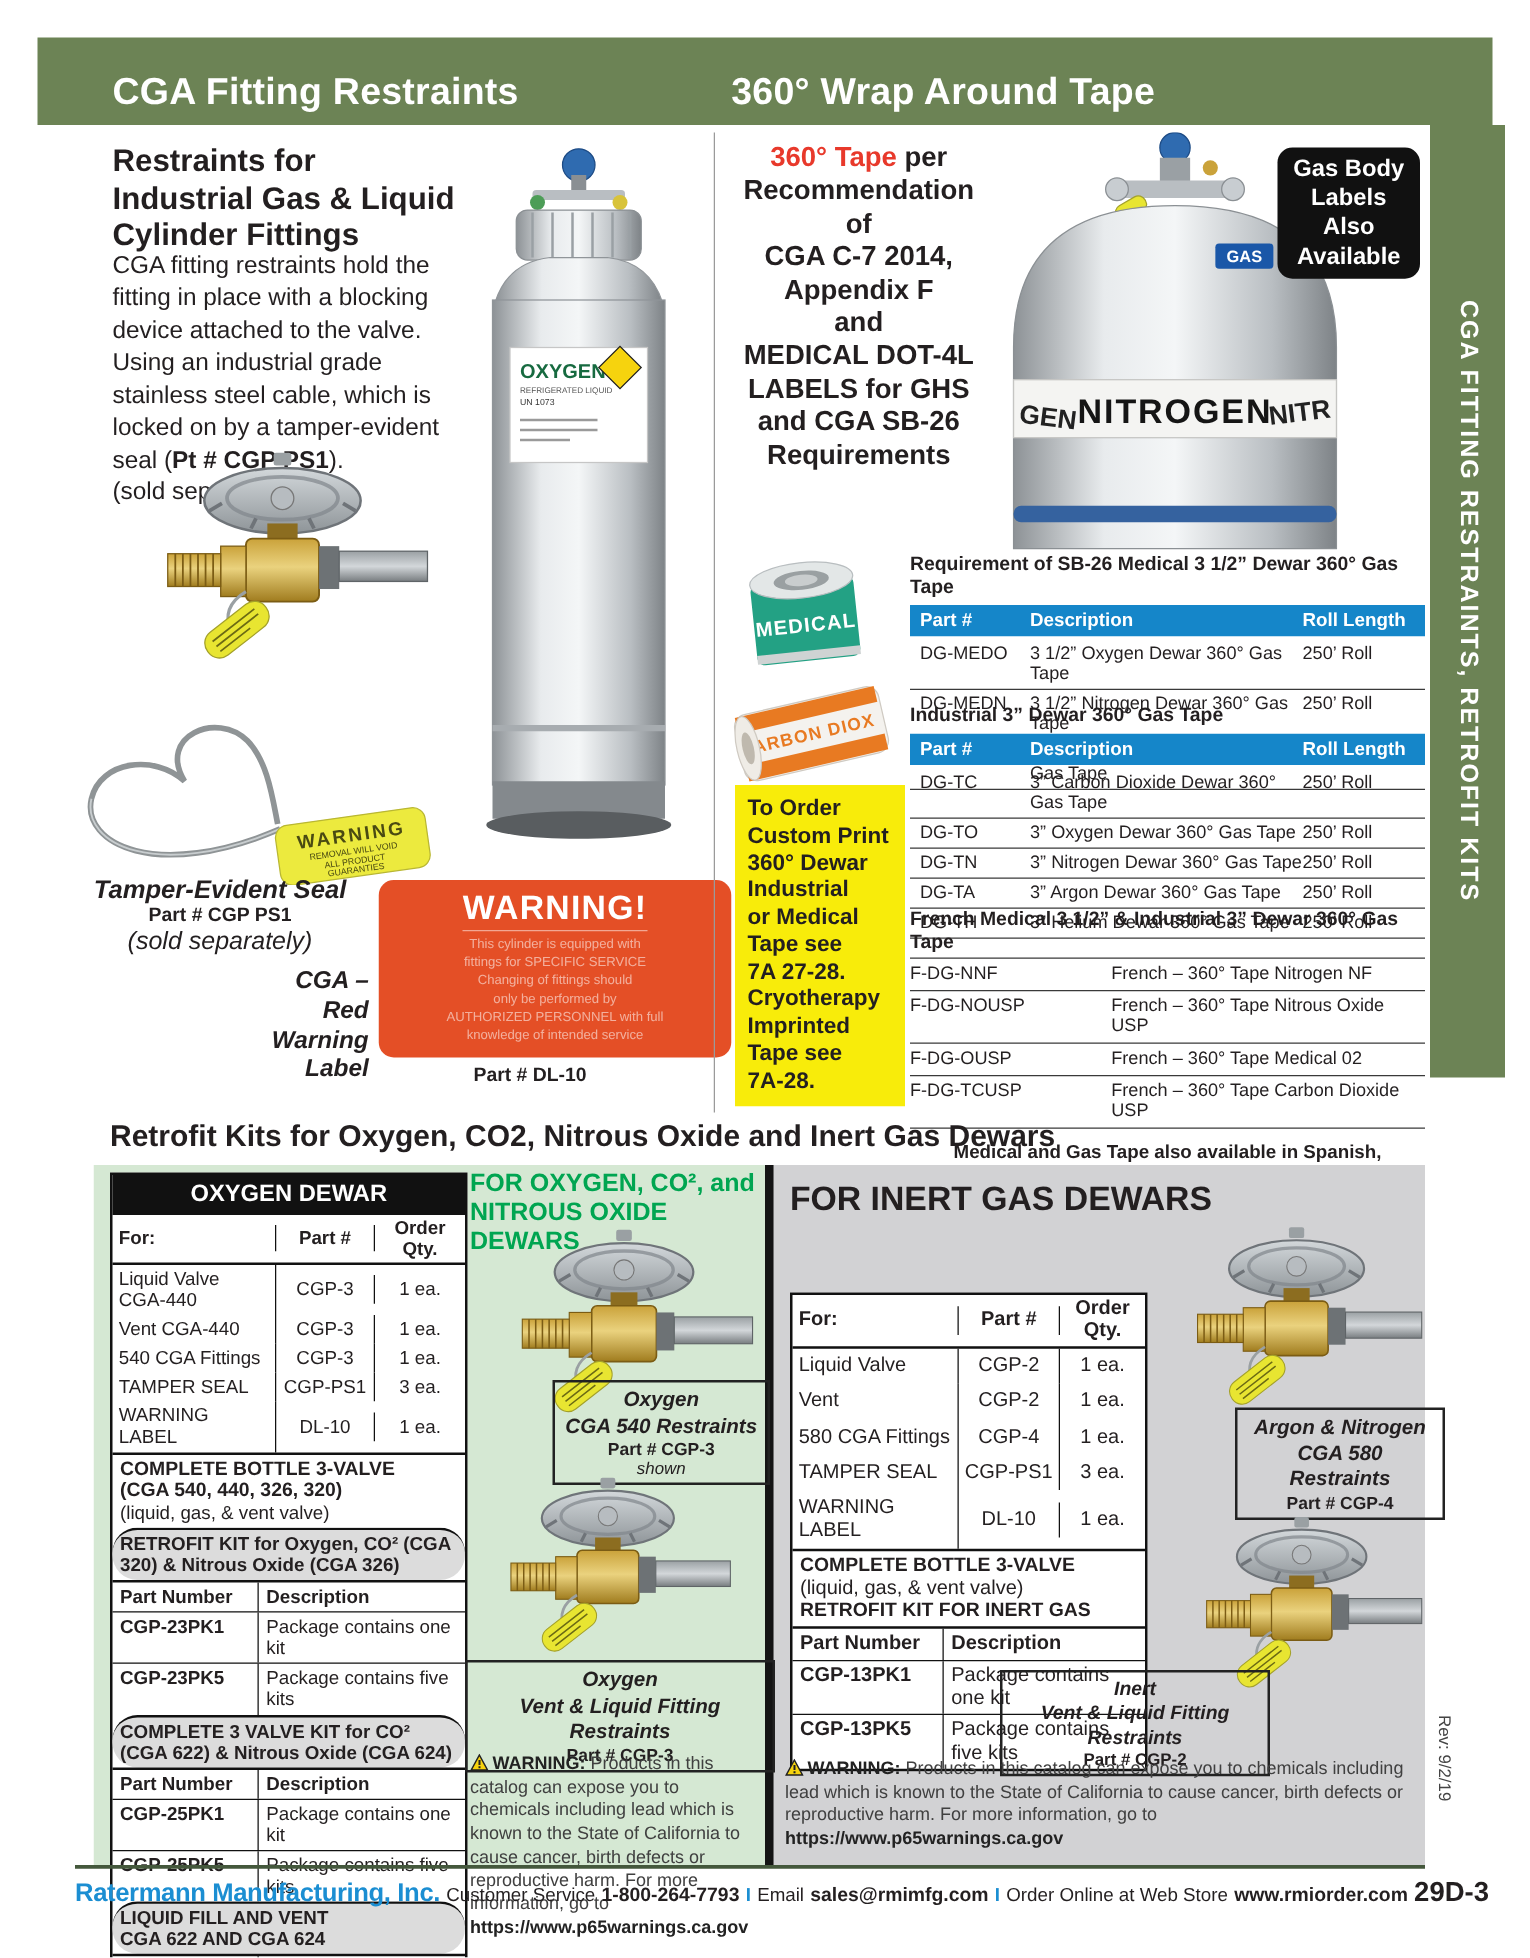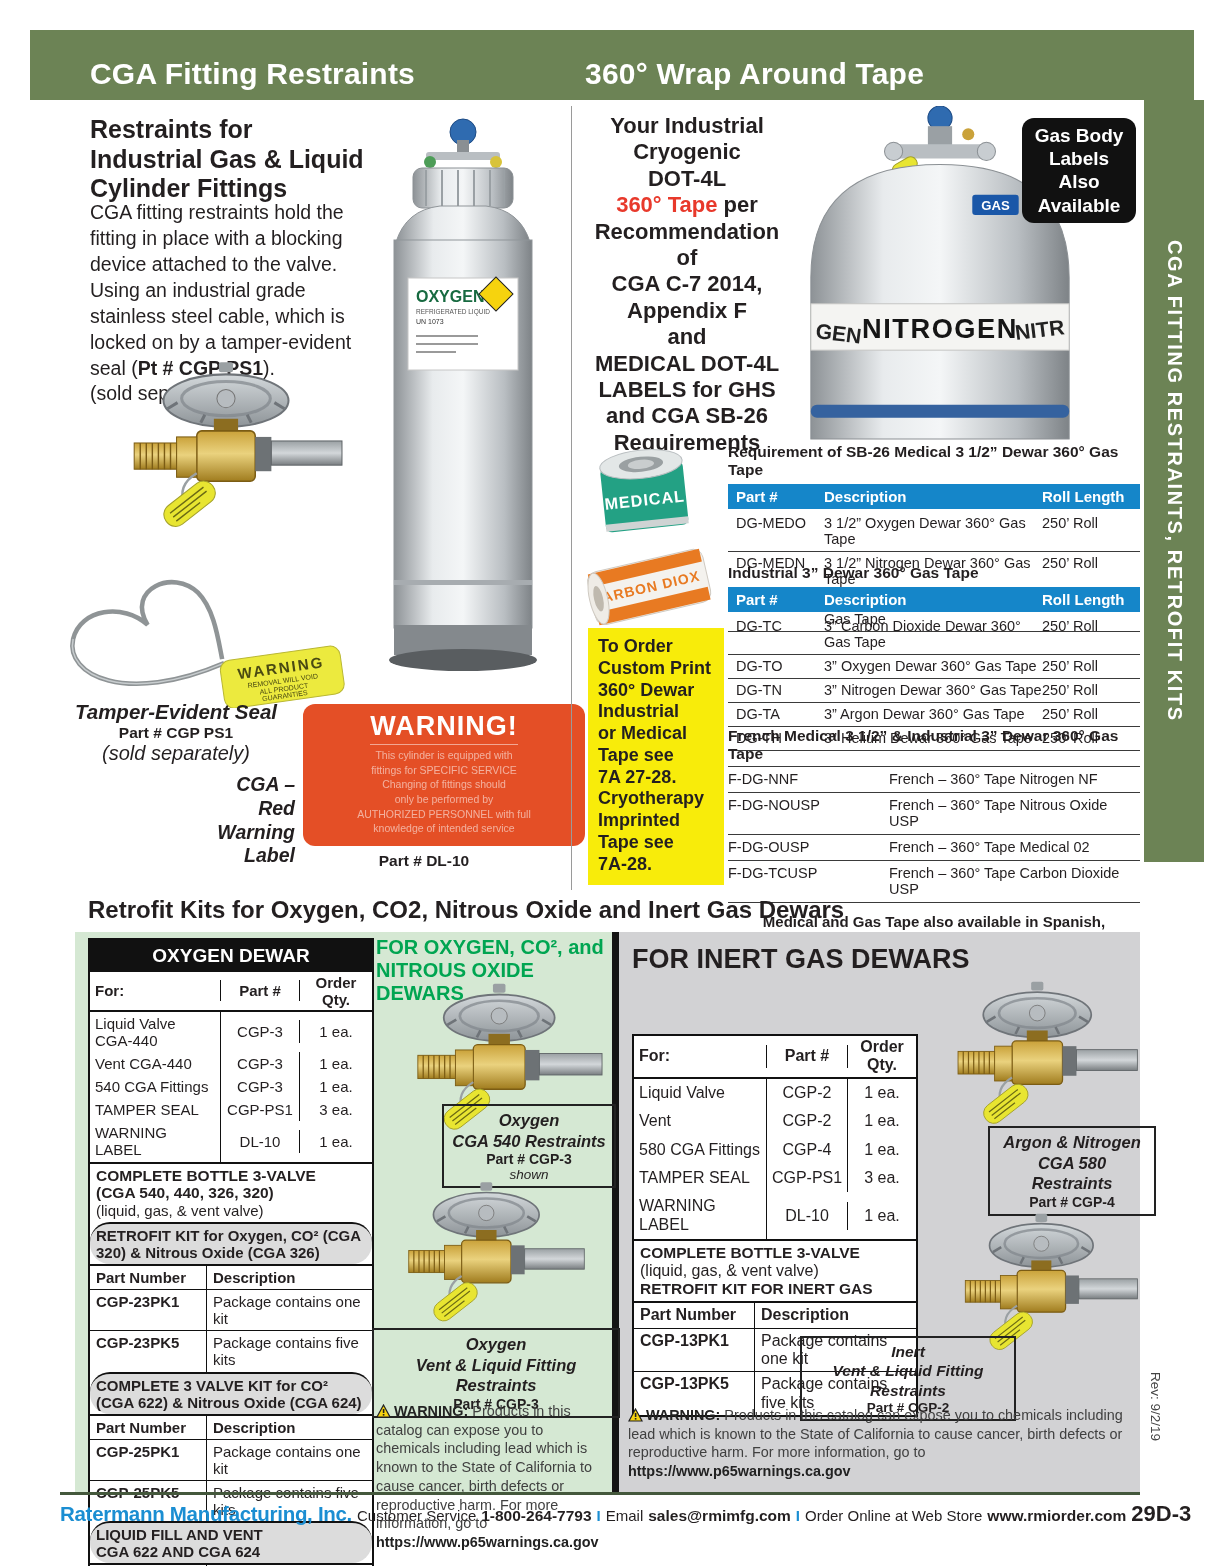--- a/index.html
+++ b/index.html
@@ -235,23 +235,20 @@
       <path d="M48,226 h62 M48,234 h62 M48,242 h40" stroke="#9a9a9a" stroke-width="2"></path>
     </g>
     <rect x="26" y="470" width="138" height="5" fill="#a7acb0"></rect>
     <rect x="26" y="515" width="138" height="30" fill="#84898d"></rect>
     <ellipse cx="95" cy="550" rx="74" ry="11" fill="#595d60"></ellipse>
   </svg>
 
   <div class="abs vdivider"></div>
 
   <div class="abs promo">
-    <div class="pre">Your Industrial
-Cryogenic
-DOT-4L</div>
     <div><span class="red">360° Tape</span><span> per</span></div>
     <div class="pre">Recommendation
 of
 CGA C-7 2014,
 Appendix F
 and
 MEDICAL DOT-4L
 LABELS for GHS
 and CGA SB-26
 Requirements</div>

